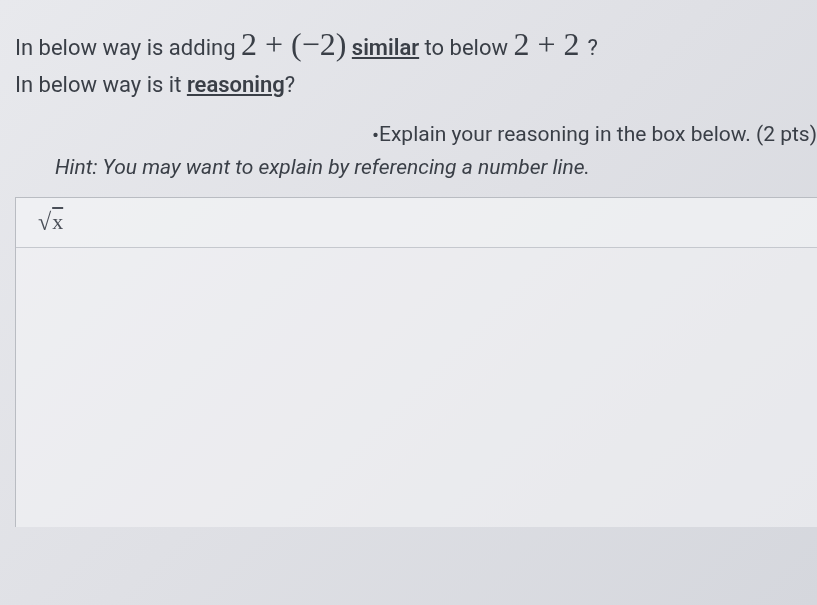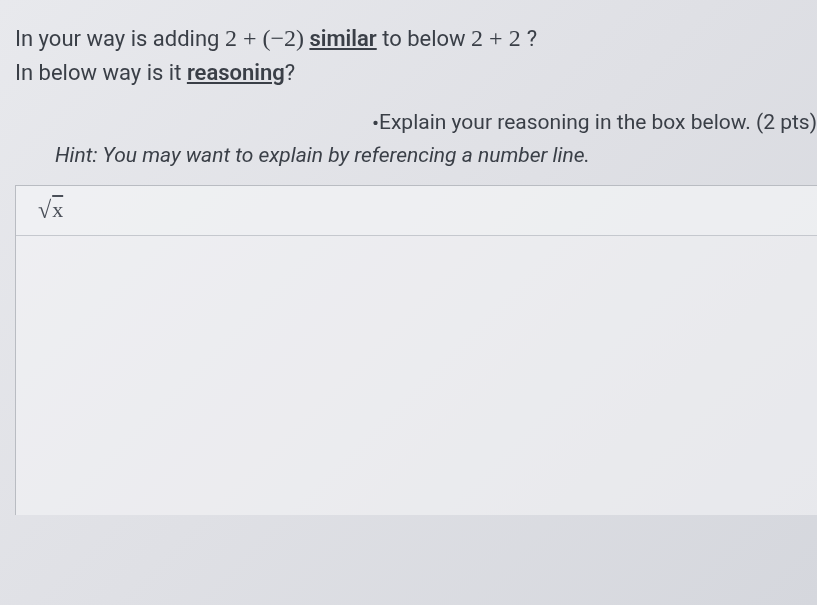--- a/index.html
+++ b/index.html
@@ -21,21 +21,21 @@
       line-height: 1.5;
       color: #3a3f47;
       margin-bottom: 18px;
     }
     .underline {
       text-decoration: underline;
       font-weight: 600;
     }
     .math {
       font-family: "Times New Roman", Georgia, serif;
-      font-size: 24px;
+      font-size: 32px;
     }
     .instruction-block {
       margin-left: 40px;
       margin-bottom: 12px;
     }
     .bullet-line {
       font-size: 21px;
       color: #3a3f47;
       line-height: 1.5;
       text-align: right;
@@ -88,21 +88,21 @@
       width: 100%;
       padding: 10px;
       outline: none;
     }
   </style>
 </head>
 <body>
 
 <div class="question-text">
   <div>
-    <span>In your way is adding </span><span class="math">2 + (−2)</span><span> </span><span class="underline">similar</span><span> to below </span><span class="math">2 + 2 </span><span>?</span>
+    <span>In below way is adding </span><span class="math">2 + (−2)</span><span> </span><span class="underline">similar</span><span> to below </span><span class="math">2 + 2 </span><span>?</span>
   </div>
   <div>
     <span>In below way is it </span><span class="underline">reasoning</span><span>?</span>
   </div>
 </div>
 
 <div class="instruction-block">
   <div class="bullet-line">
     <span class="bullet">•</span><span>Explain your reasoning in the box below. (2 pts)</span>
   </div>

